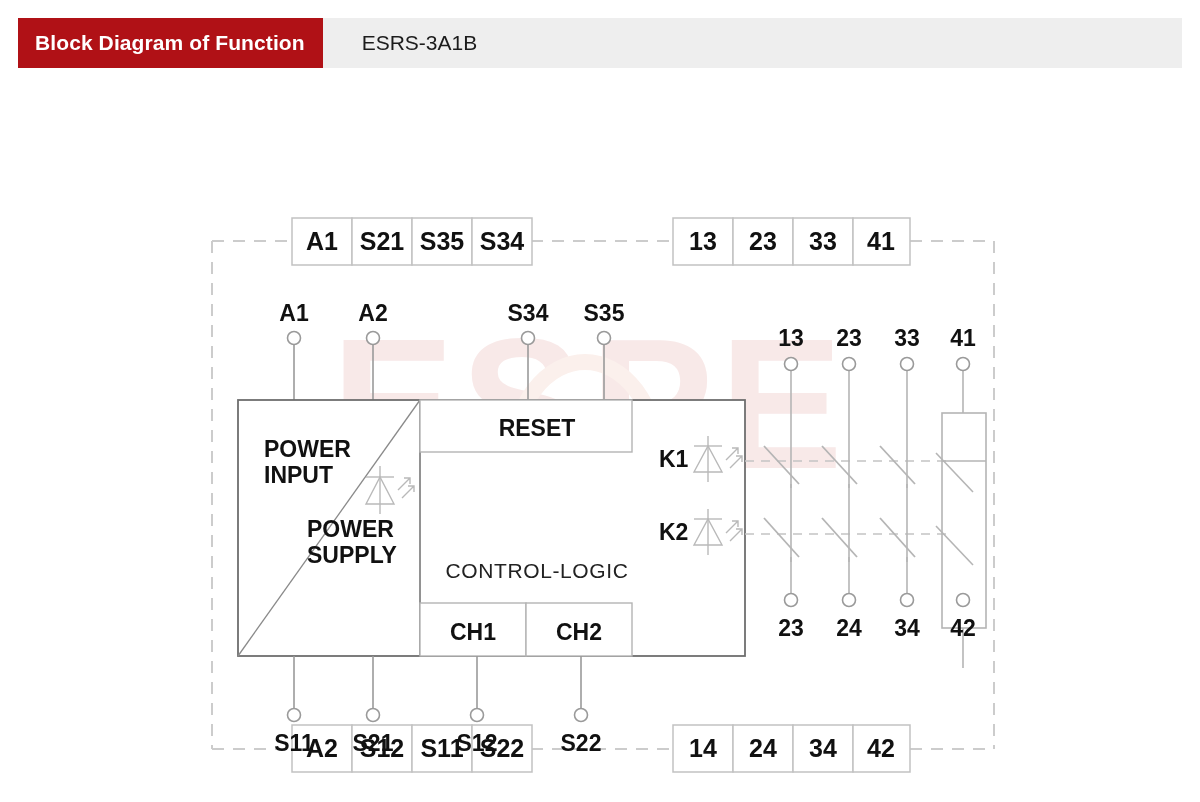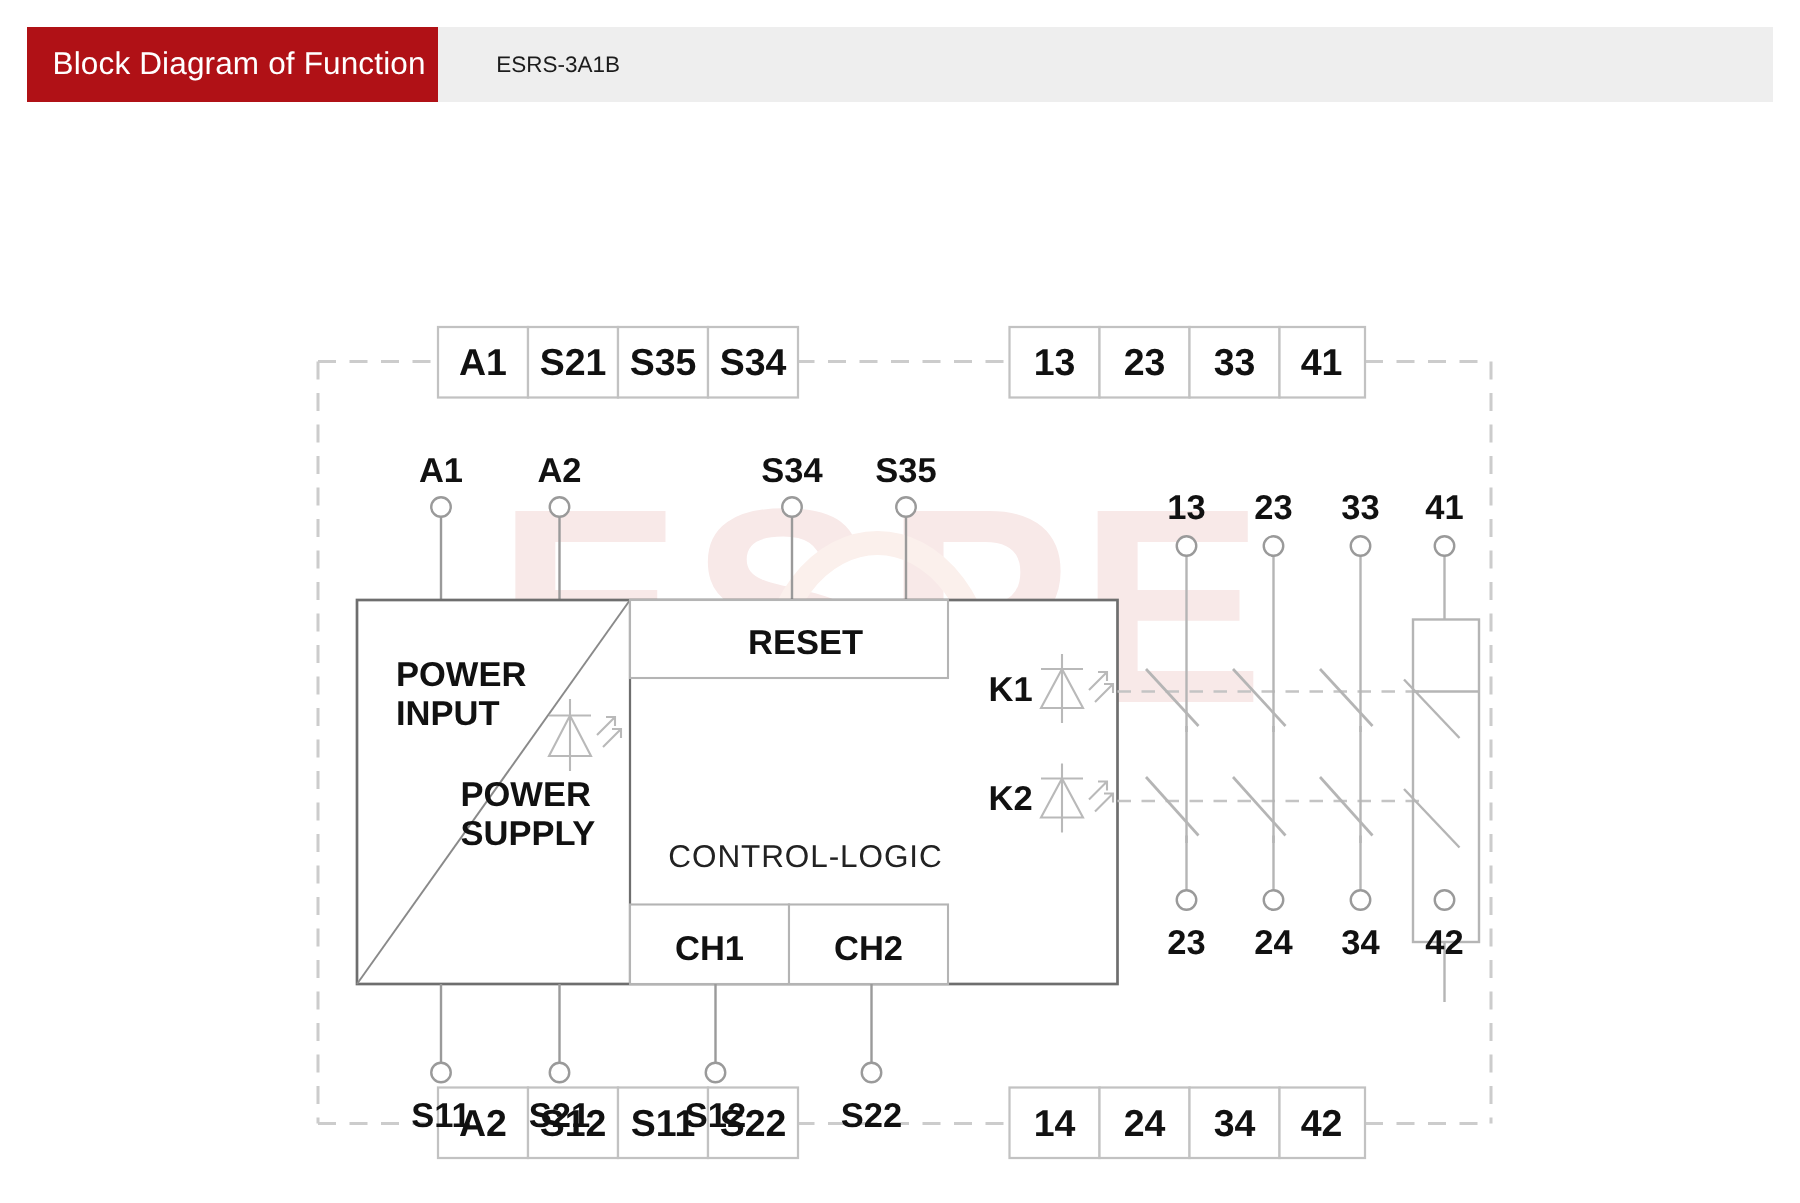--- a/index.html
+++ b/index.html
@@ -24,27 +24,28 @@
     background: #eeeeee;
     display: flex;
     align-items: stretch;
   }
   #header-title {
     background: #b01116;
     color: #ffffff;
     font-size: 21px;
     display: flex;
     align-items: center;
-    padding: 0 8px 0 17px;
+    padding: 0 18px 0 17px;
     letter-spacing: .1px;
     white-space: nowrap;
+    font-weight: bold;
   }
   #header-model {
     color: #1c1c1c;
-    font-size: 15px;
+    font-size: 21px;
     display: flex;
     align-items: center;
     padding-left: 39px;
     white-space: nowrap;
   }
 
   
   #diagram {
     position: absolute;
     left: 0; top: 68px;

